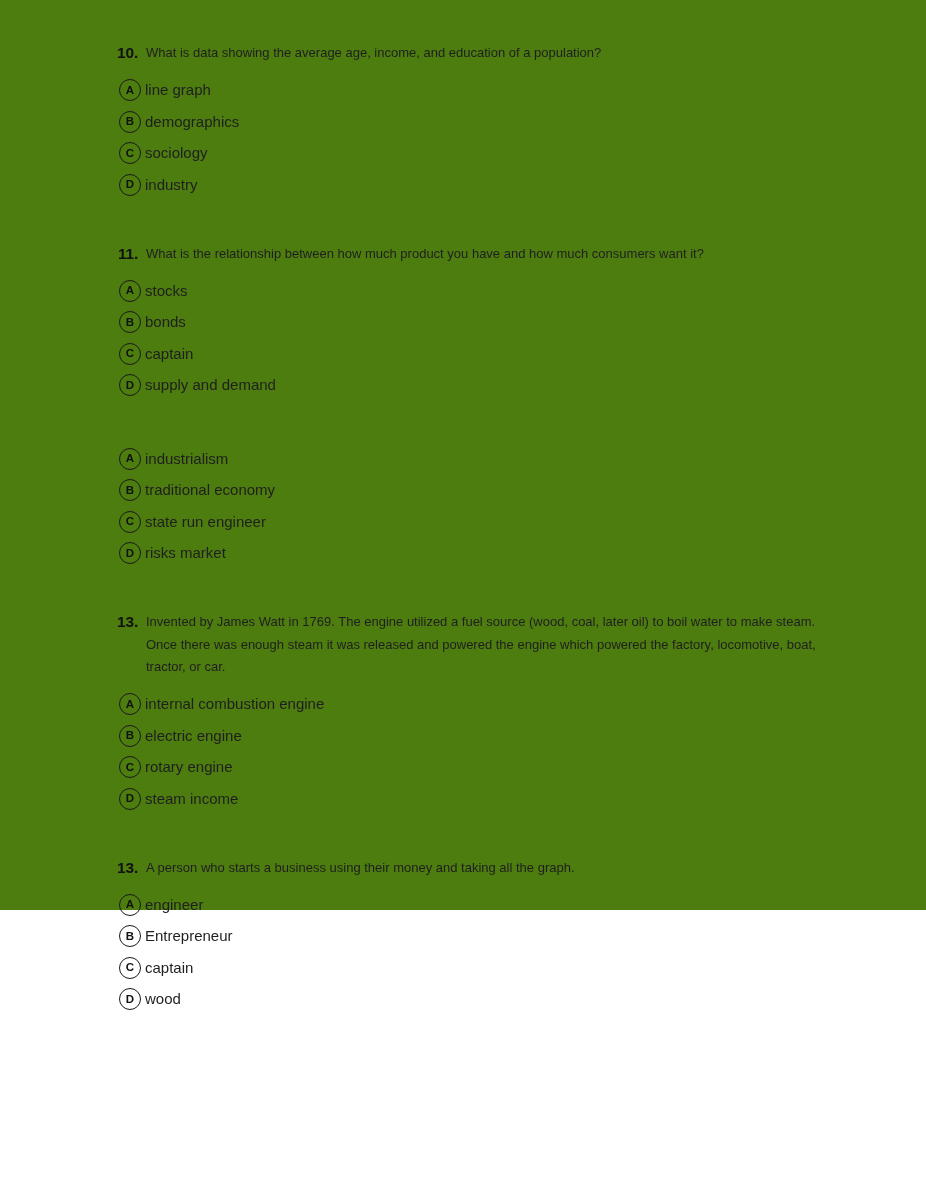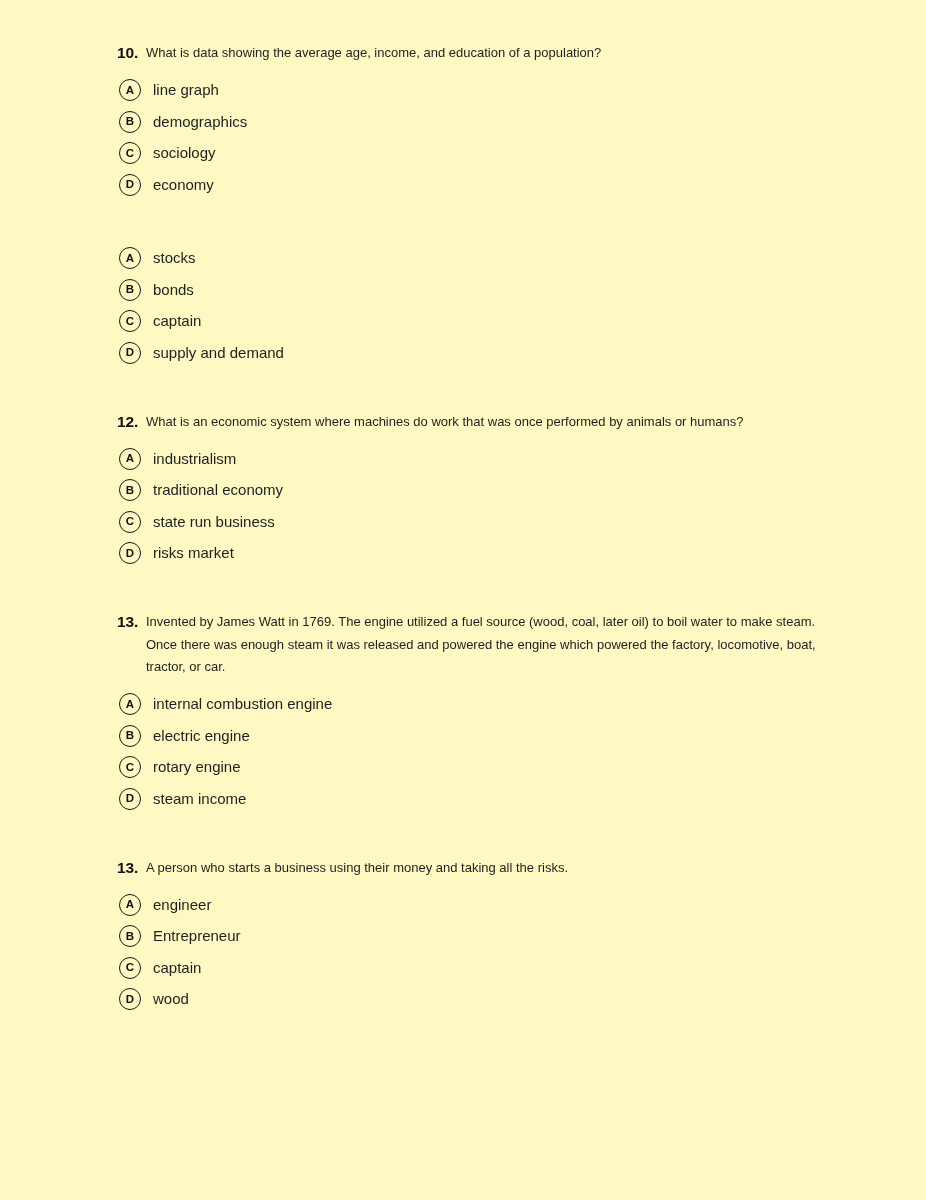--- a/index.html
+++ b/index.html
@@ -11,22 +11,22 @@
     width: 926px;
     height: 1200px;
     font-family: "Liberation Sans", sans-serif;
     color: #1a1a1a;
     -webkit-font-smoothing: antialiased;
   }
 
   .page {
     position: relative;
     width: 926px;
-    height: 1200px;
-    background: #fef9c3;
+    height: 910px;
+    background: #4d7c0f;
     box-sizing: border-box;
     padding: 42px 41px 0 112px;
   }
 
   .quiz-list {
     display: block;
   }
 
   .question-block {
     margin-bottom: 42px;
@@ -81,21 +81,21 @@
     box-sizing: border-box;
     display: flex;
     align-items: center;
     justify-content: center;
     font-size: 11.5px;
     font-weight: bold;
     line-height: 1;
     color: #111111;
   }
   .option-label {
-    margin-left: 12px;
+    margin-left: 4px;
     font-size: 15px;
     line-height: 20px;
     color: #1f1f1f;
   }
 </style>
 </head>
 <body>
 
 <div class="page">
   <div class="quiz-list" id="quiz-list">
@@ -112,61 +112,61 @@
           <div class="option-row">
             <span class="option-marker">B</span>
             <span class="option-label">demographics</span>
           </div>
           <div class="option-row">
             <span class="option-marker">C</span>
             <span class="option-label">sociology</span>
           </div>
           <div class="option-row">
             <span class="option-marker">D</span>
-            <span class="option-label">economy</span>
-          </div>
-        </div>
-      </div>
-      <div class="question-block">
+            <span class="option-label">industry</span>
+          </div>
+        </div>
+      </div>
+      <div class="question-block">
+        <div class="question-head">
+          <div class="question-number">11.</div>
+          <div class="question-text">What is the relationship between how much product you have and how much consumers want it?</div>
+        </div>
         <div class="options">
           <div class="option-row">
             <span class="option-marker">A</span>
             <span class="option-label">stocks</span>
           </div>
           <div class="option-row">
             <span class="option-marker">B</span>
             <span class="option-label">bonds</span>
           </div>
           <div class="option-row">
             <span class="option-marker">C</span>
             <span class="option-label">captain</span>
           </div>
           <div class="option-row">
             <span class="option-marker">D</span>
             <span class="option-label">supply and demand</span>
           </div>
         </div>
       </div>
       <div class="question-block">
-        <div class="question-head">
-          <div class="question-number">12.</div>
-          <div class="question-text">What is an economic system where machines do work that was once performed by animals or humans?</div>
-        </div>
         <div class="options">
           <div class="option-row">
             <span class="option-marker">A</span>
             <span class="option-label">industrialism</span>
           </div>
           <div class="option-row">
             <span class="option-marker">B</span>
             <span class="option-label">traditional economy</span>
           </div>
           <div class="option-row">
             <span class="option-marker">C</span>
-            <span class="option-label">state run business</span>
+            <span class="option-label">state run engineer</span>
           </div>
           <div class="option-row">
             <span class="option-marker">D</span>
             <span class="option-label">risks market</span>
           </div>
         </div>
       </div>
       <div class="question-block">
         <div class="question-head">
           <div class="question-number">13.</div>
@@ -187,21 +187,21 @@
           </div>
           <div class="option-row">
             <span class="option-marker">D</span>
             <span class="option-label">steam income</span>
           </div>
         </div>
       </div>
       <div class="question-block">
         <div class="question-head">
           <div class="question-number">13.</div>
-          <div class="question-text">A person who starts a business using their money and taking all the risks.</div>
+          <div class="question-text">A person who starts a business using their money and taking all the graph.</div>
         </div>
         <div class="options">
           <div class="option-row">
             <span class="option-marker">A</span>
             <span class="option-label">engineer</span>
           </div>
           <div class="option-row">
             <span class="option-marker">B</span>
             <span class="option-label">Entrepreneur</span>
           </div>

